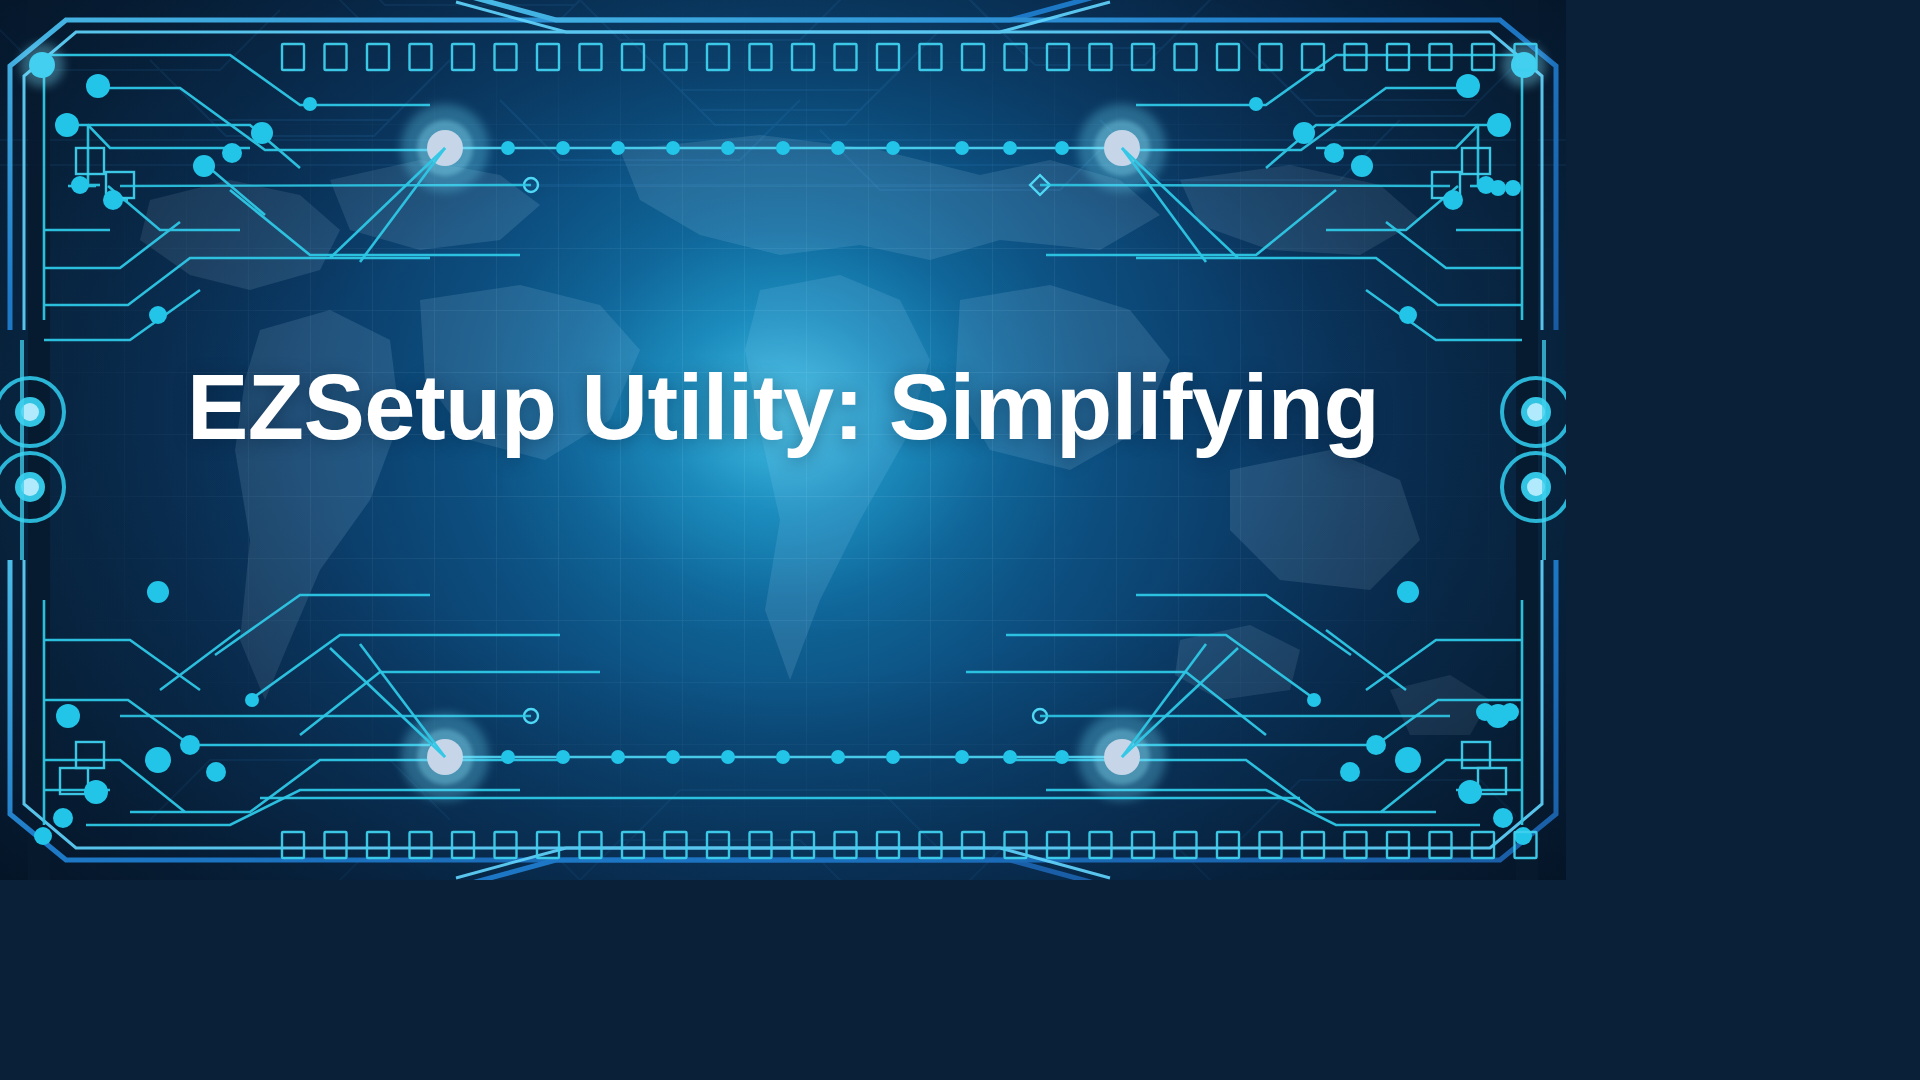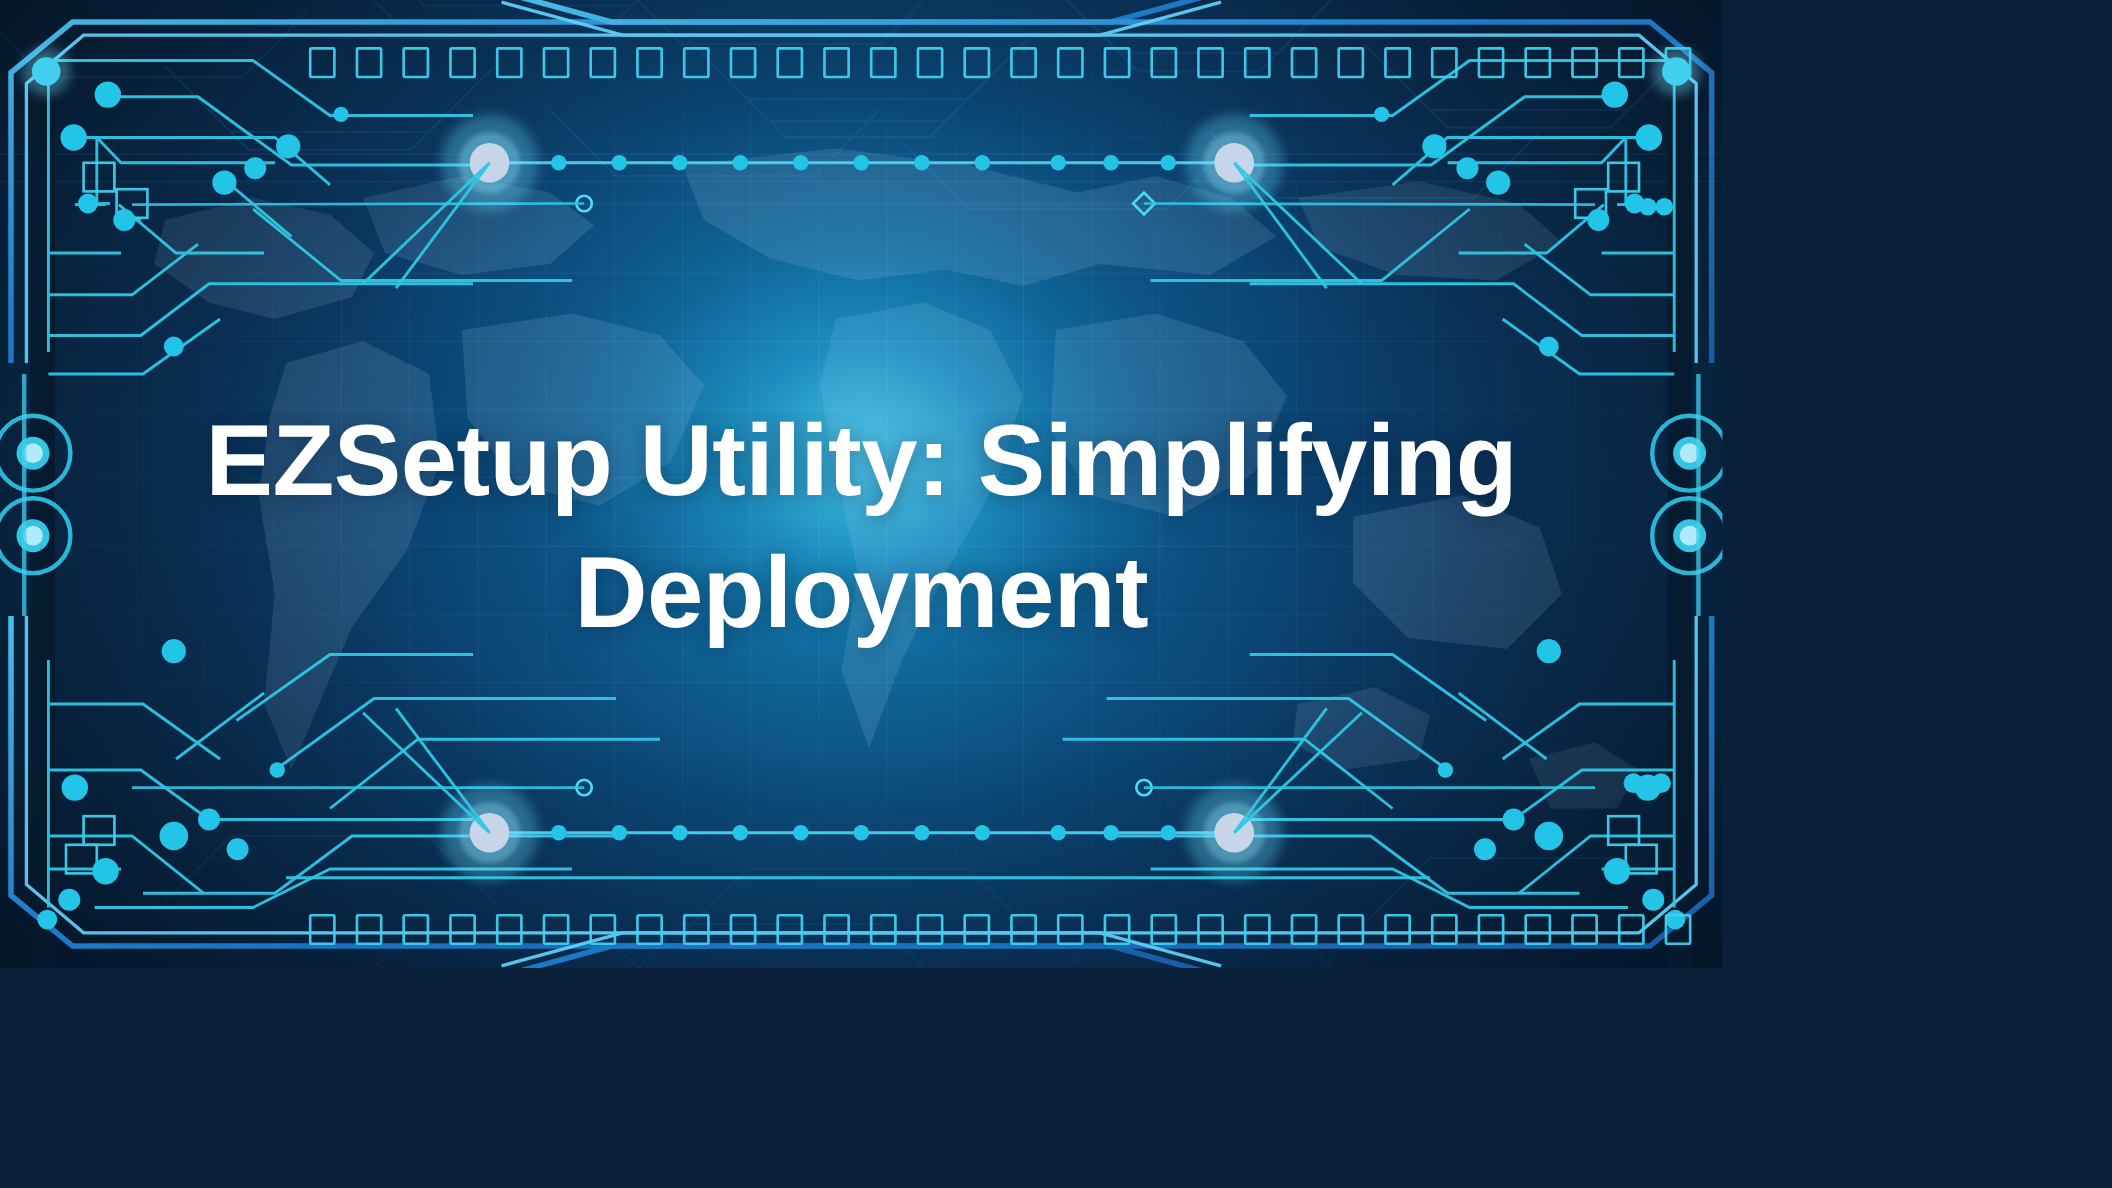--- a/index.html
+++ b/index.html
@@ -36,21 +36,21 @@
     position:absolute;left:50%;top:47%;width:560px;height:430px;
     transform:translate(-50%,-50%);
     background:radial-gradient(ellipse at center, rgba(120,225,255,.40) 0%, rgba(60,185,240,.20) 32%, rgba(30,140,210,.07) 60%, rgba(0,0,0,0) 78%);
     pointer-events:none;
   }
   
   .title-wrap{
     position:absolute;left:0;right:0;top:344px;text-align:center;padding:0 80px;
   }
   .title{
-    margin:16px;color:#ffffff;font-weight:700;font-size:92px;line-height:1.30;
+    margin:4px;color:#ffffff;font-weight:700;font-size:92px;line-height:1.30;
     letter-spacing:-0.5px;
     text-shadow:0 2px 18px rgba(3,26,50,.40);
     font-family:"Liberation Sans", sans-serif;
   }
 </style>
 </head>
 <body>
 
 <div id="stage">
 
@@ -444,17 +444,16 @@
         <rect x="1387" y="832" width="22" height="26" rx="1"></rect>
         <rect x="1429.5" y="832" width="22" height="26" rx="1"></rect>
         <rect x="1472" y="832" width="22" height="26" rx="1"></rect>
         <rect x="1514.5" y="832" width="22" height="26" rx="1"></rect>
       </g>
   </svg>
 
   <div class="title-wrap">
     <h1 class="title">
       <span>EZSetup Utility: Simplifying</span><br>
-      <span>Deployment</span>
     </h1>
   </div>
 
 </div>
 
 </body></html>

